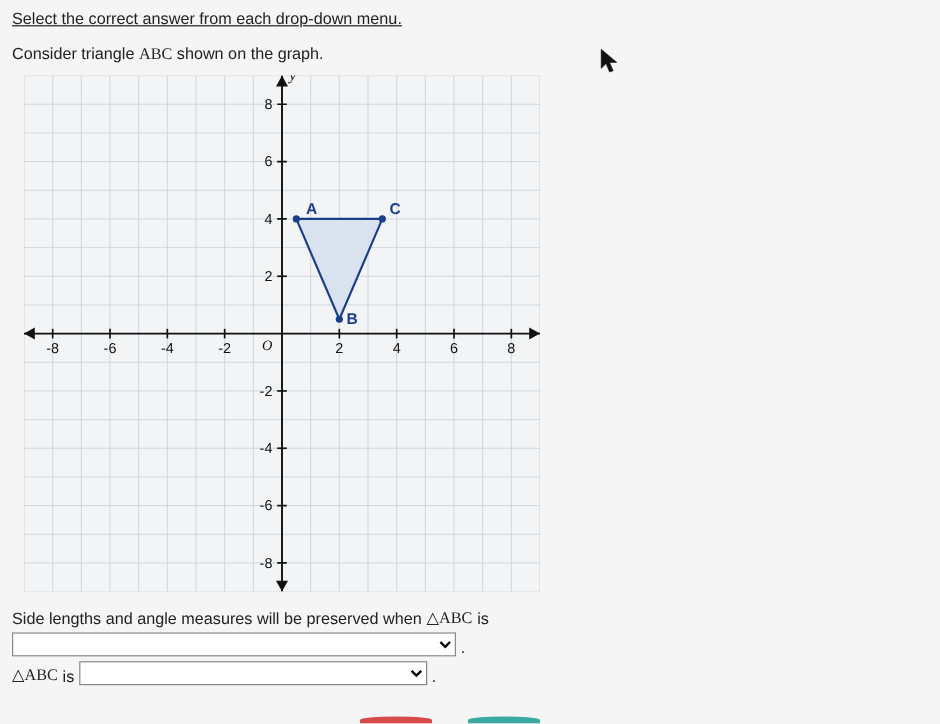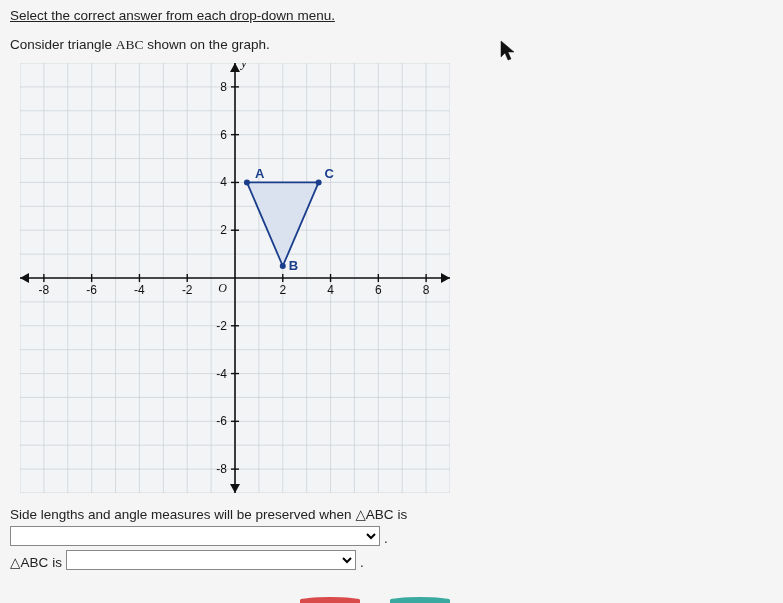--- a/index.html
+++ b/index.html
@@ -19,21 +19,21 @@
   .math-serif { font-family: "Times New Roman", Times, serif; }
   .graph-container { margin-left: 10px; margin-bottom: 10px; }
   .answer-line {
     font-size: 13.5px;
     margin: 4px 0;
     display: flex;
     align-items: flex-end;
     flex-wrap: wrap;
     gap: 4px;
   }
-  .tri { font-family: Liberation Sans, sans-serif; }
+  .tri { font-family: Liberation Serif, serif; }
   select.dropdown {
     background: #fff;
     border: 1px solid #888;
     height: 20px;
     font-size: 12px;
     padding: 0 2px;
   }
   .dd1 { width: 370px; }
   .dd2 { width: 290px; }
   .cursor-arrow {

